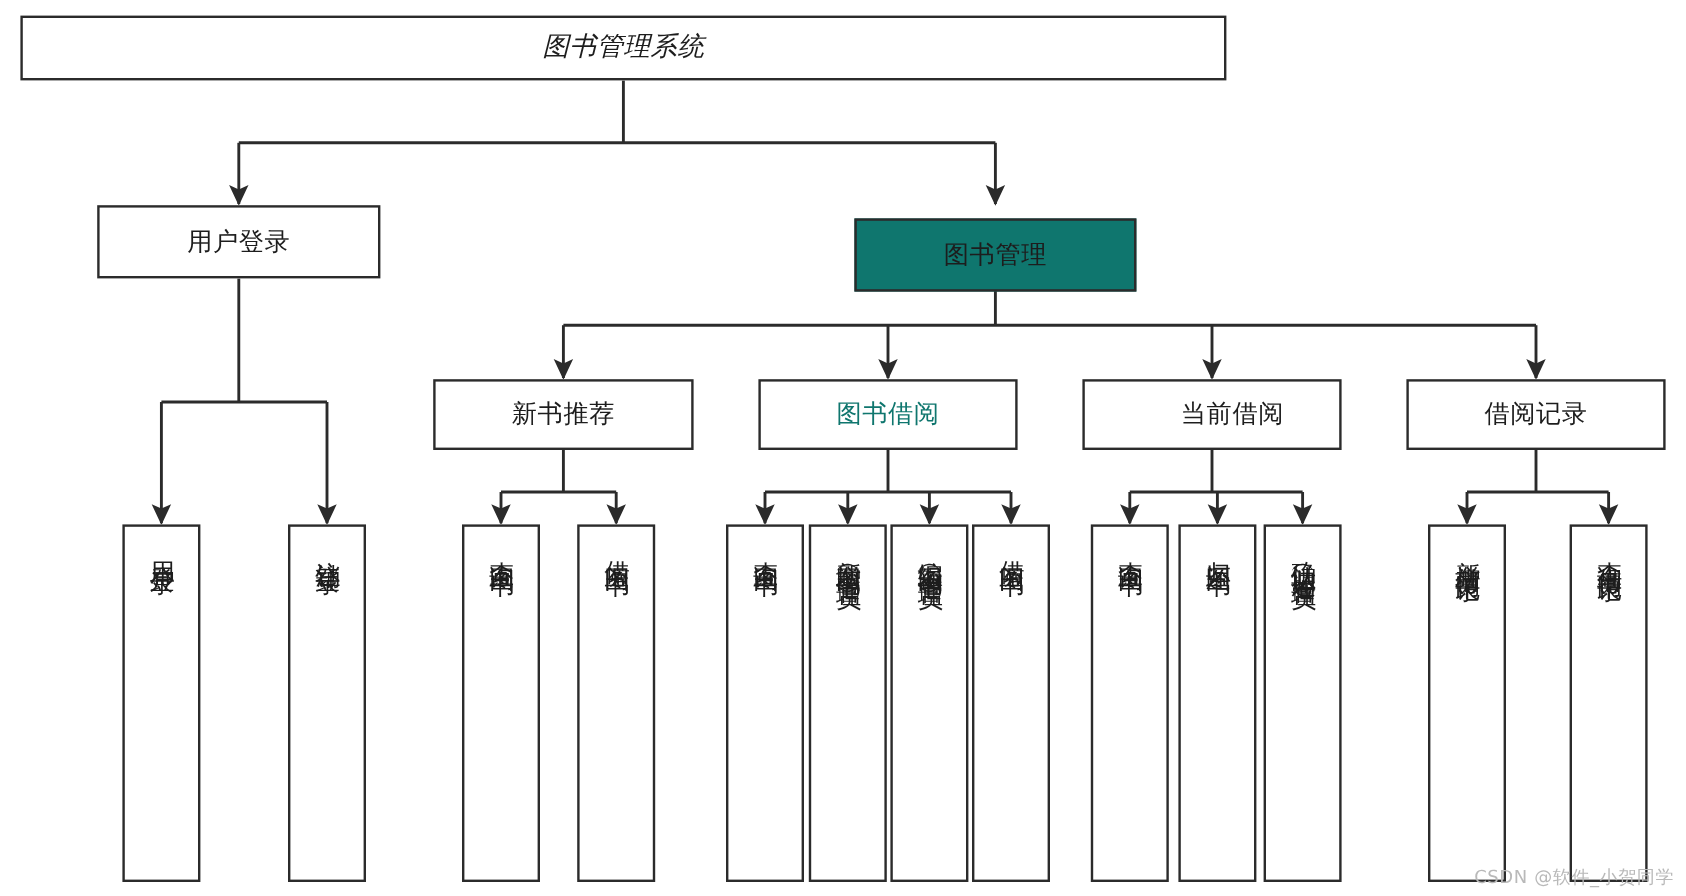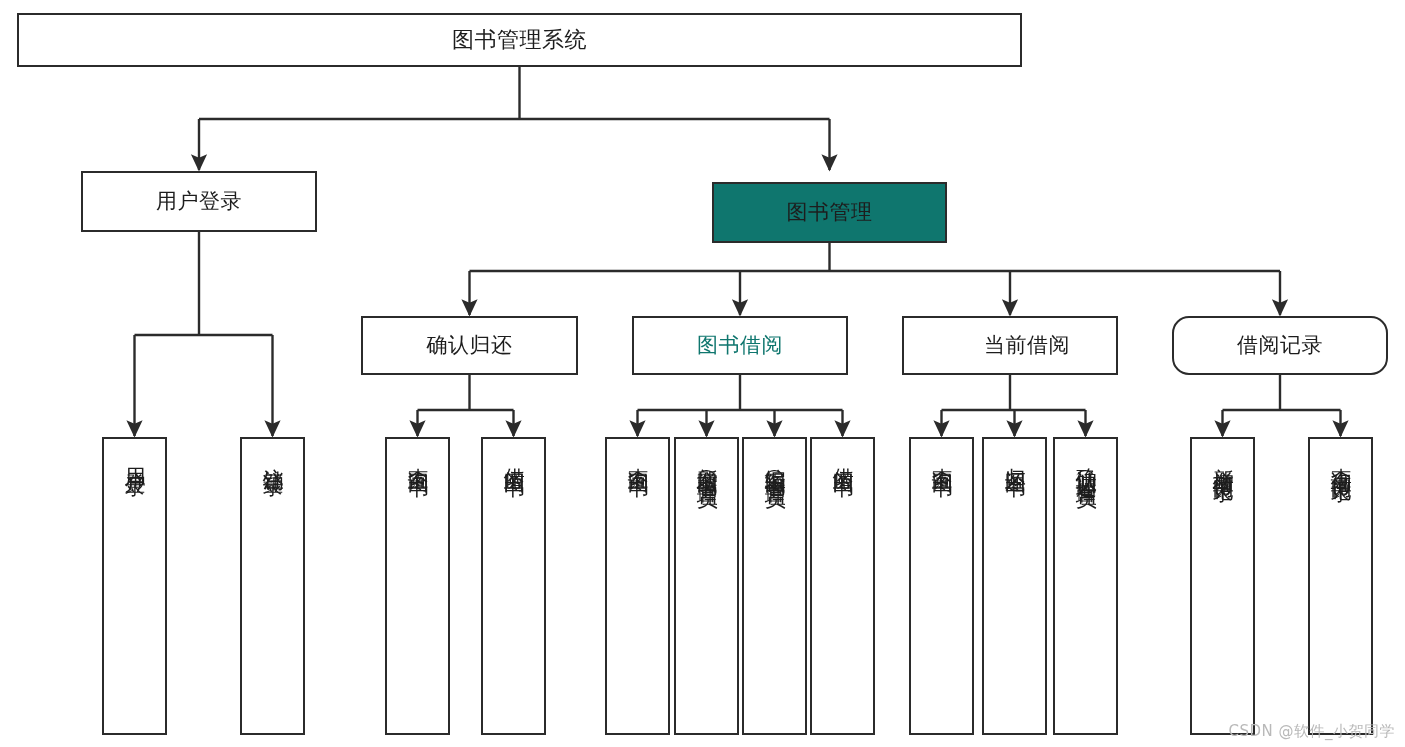--- a/index.html
+++ b/index.html
@@ -49,20 +49,21 @@
     padding-top: 12px;
   }
   .node.vertical .label {
     writing-mode: vertical-rl;
     text-orientation: upright;
     font-size: 21px;
     letter-spacing: 3px;
   }
   #title-node .label {
     font-size: 22px;
+    font-style: italic;
   }
   .watermark {
     position: absolute;
     right: 10px;
     bottom: 6px;
     font-size: 15px;
     color: #b9b9b9;
     letter-spacing: 0.5px;
     z-index: 6;
     white-space: pre;
@@ -121,29 +122,29 @@
       <div class="node horizontal" id="title-node" style="left: 17px; top: 13px; width: 1005px; height: 54px; border-color: rgb(43, 43, 43); background: rgb(255, 255, 255);">
         <span class="label" style="color: rgb(29, 29, 29);">图书管理系统</span>
       </div>
       <div class="node horizontal" id="node-user-login" style="left: 81px; top: 171px; width: 236px; height: 61px; border-color: rgb(43, 43, 43); background: rgb(255, 255, 255);">
         <span class="label" style="color: rgb(29, 29, 29);">用户登录</span>
       </div>
       <div class="node horizontal" id="node-book-manage" style="left: 712px; top: 171px; width: 235px; height: 61px; border-color: rgb(43, 43, 43); background: #0f766e; margin-top: 11px;">
         <span class="label" style="color: rgb(29, 29, 29);">图书管理</span>
       </div>
       <div class="node horizontal" id="node-new-book-rec" style="left: 361px; top: 316px; width: 217px; height: 59px; border-color: rgb(43, 43, 43); background: rgb(255, 255, 255);">
-        <span class="label" style="color: rgb(29, 29, 29);">确认归还</span>
+        <span class="label" style="color: rgb(29, 29, 29);">新书推荐</span>
       </div>
       <div class="node horizontal" id="node-book-borrow" style="left: 632px; top: 316px; width: 216px; height: 59px; border-color: rgb(43, 43, 43); background: rgb(255, 255, 255);">
         <span class="label" style="color: #0f766e;">图书借阅</span>
       </div>
       <div class="node horizontal" id="node-current-borrow" style="left: 902px; top: 316px; width: 216px; height: 59px; border-color: rgb(43, 43, 43); background: rgb(255, 255, 255); padding-left: 34px;">
         <span class="label" style="color: rgb(29, 29, 29);">当前借阅</span>
       </div>
-      <div class="node horizontal" id="node-borrow-record" style="left: 1172px; top: 316px; width: 216px; height: 59px; border-color: rgb(43, 43, 43); background: rgb(255, 255, 255); border-radius: 17px;">
+      <div class="node horizontal" id="node-borrow-record" style="left: 1172px; top: 316px; width: 216px; height: 59px; border-color: rgb(43, 43, 43); background: rgb(255, 255, 255);">
         <span class="label" style="color: rgb(29, 29, 29);">借阅记录</span>
       </div>
       <div class="node vertical" id="node-leaf-user-login" style="left: 102px; top: 437px; width: 65px; height: 298px; border-color: rgb(43, 43, 43); background: rgb(255, 255, 255);">
         <span class="label" style="color: rgb(29, 29, 29);">用户登录</span>
       </div>
       <div class="node vertical" id="node-leaf-logout" style="left: 240px; top: 437px; width: 65px; height: 298px; border-color: rgb(43, 43, 43); background: rgb(255, 255, 255);">
         <span class="label" style="color: rgb(29, 29, 29);">注销登录</span>
       </div>
       <div class="node vertical" id="node-leaf-rec-query" style="left: 385px; top: 437px; width: 65px; height: 298px; border-color: rgb(43, 43, 43); background: rgb(255, 255, 255);">
         <span class="label" style="color: rgb(29, 29, 29);">查询图书</span>

